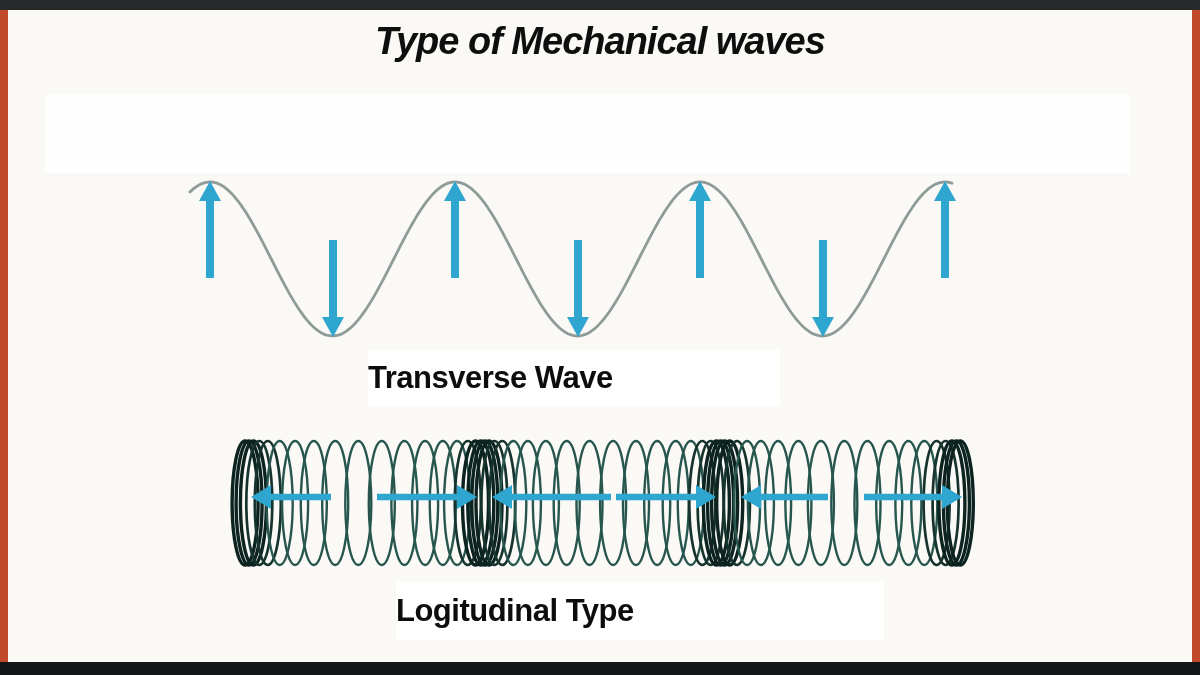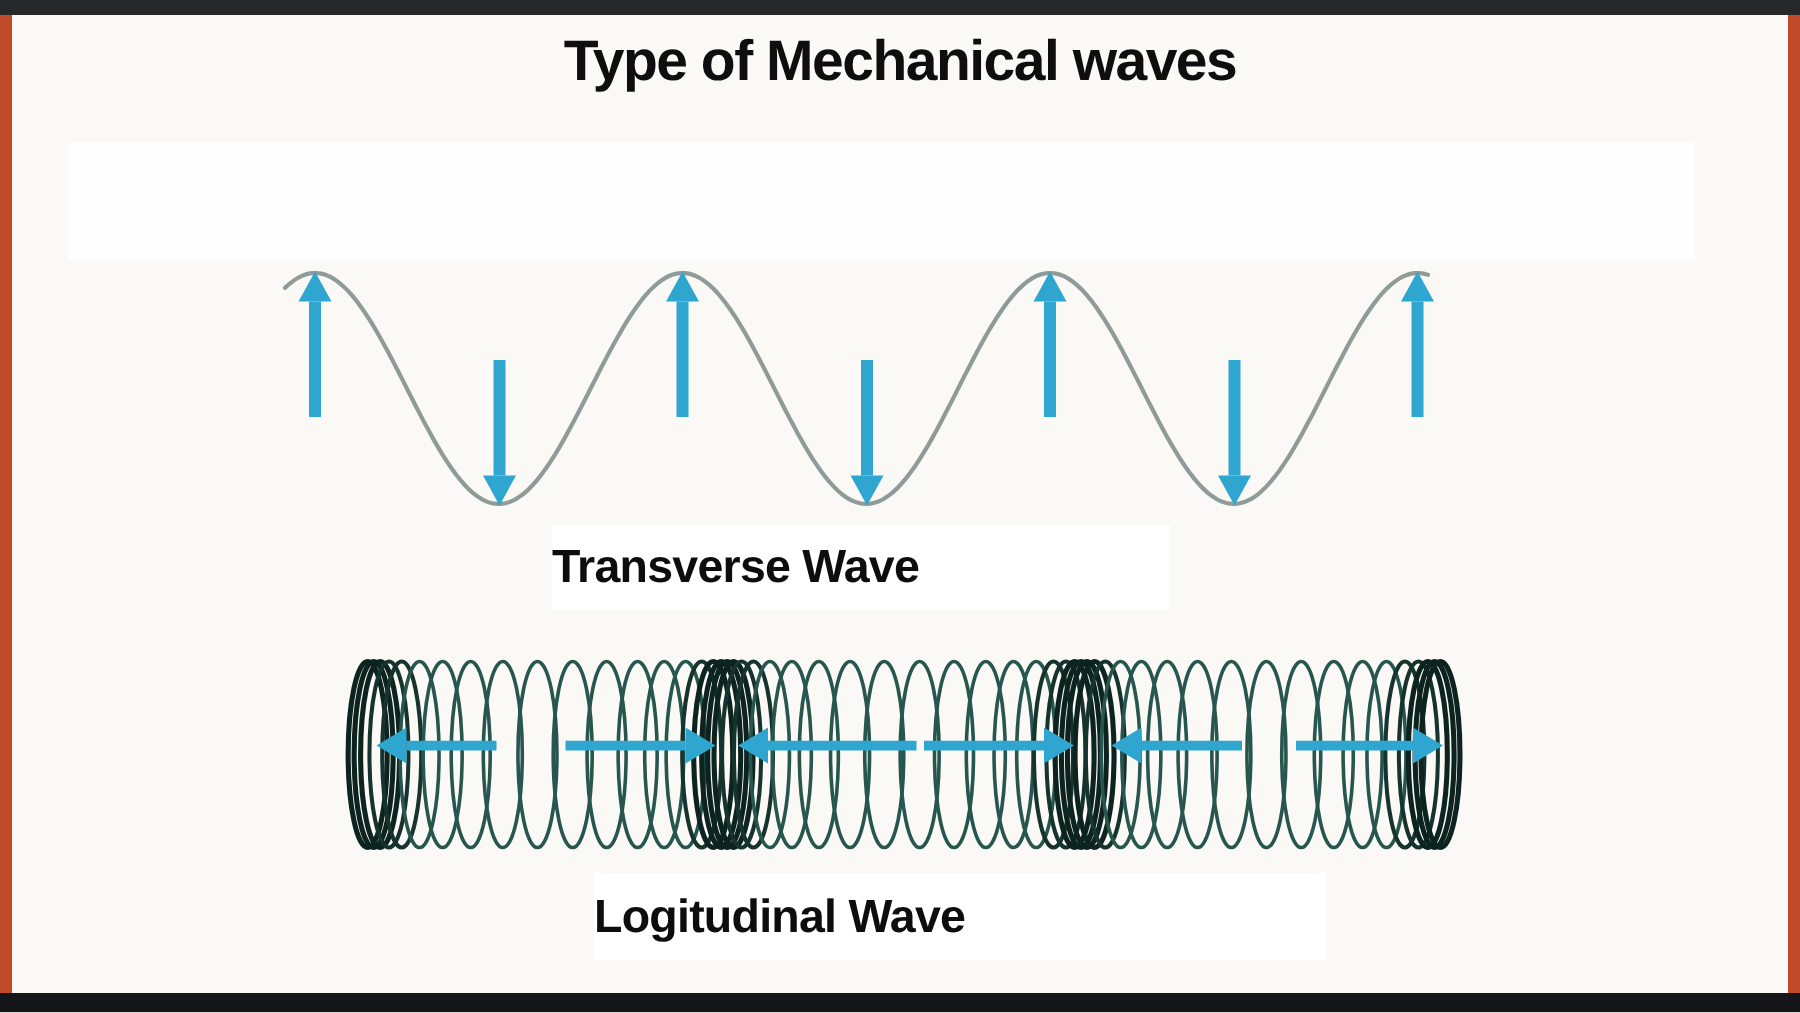--- a/index.html
+++ b/index.html
@@ -8,21 +8,21 @@
     background:#fbf9f5;font-family:"Liberation Sans","DejaVu Sans",sans-serif;
   }
   .frame-top{position:absolute;left:0;top:0;width:1200px;height:10px;z-index:40;}
   .frame-bottom{position:absolute;left:0;top:662px;width:1200px;height:13px;z-index:40;}
   .stripe{position:absolute;top:10px;height:652px;width:8px;z-index:39;}
   .stripe.left{left:0;}
   .stripe.right{left:1192px;}
   .title{
     position:absolute;left:0;top:20px;width:1200px;margin:0;
     text-align:center;font-size:38px;font-weight:800;letter-spacing:-1px;
-    color:#0e0e0e;z-index:10;
+    color:#0e0e0e;z-index:10;font-style:italic;
   }
   .white-band{position:absolute;left:45px;top:95px;width:1085px;height:78px;background:#fefefe;z-index:1;}
   #diagram{position:absolute;left:0;top:0;z-index:5;}
   .wave-label{
     position:absolute;font-weight:800;font-size:31px;color:#0d0d0d;
     background:#ffffff;z-index:12;letter-spacing:-0.5px;
   }
   .wave-label.transverse{left:368px;top:350px;width:412px;height:56px;line-height:56px;}
   .wave-label.longitudinal{left:396px;top:584px;width:380px;height:54px;line-height:54px;}
   .label-backdrop{position:absolute;left:396px;top:582px;width:488px;height:58px;background:#ffffff;z-index:11;}
@@ -126,15 +126,15 @@
         <polygon points="761,485 761,509 741,497" fill="#2ea6cf"></polygon>
         <line x1="864" y1="497" x2="942" y2="497" stroke="#2ea6cf" stroke-width="6.5"></line>
         <polygon points="942,485 942,509 962,497" fill="#2ea6cf"></polygon>
       </g>
     </svg>
 
   <div class="label-backdrop"></div>
 
   <div class="wave-label transverse">Transverse Wave</div>
 
-  <div class="wave-label longitudinal">Logitudinal Wave</div>
+  <div class="wave-label longitudinal">Logitudinal Type</div>
 
 </div>
 
 </body></html>

